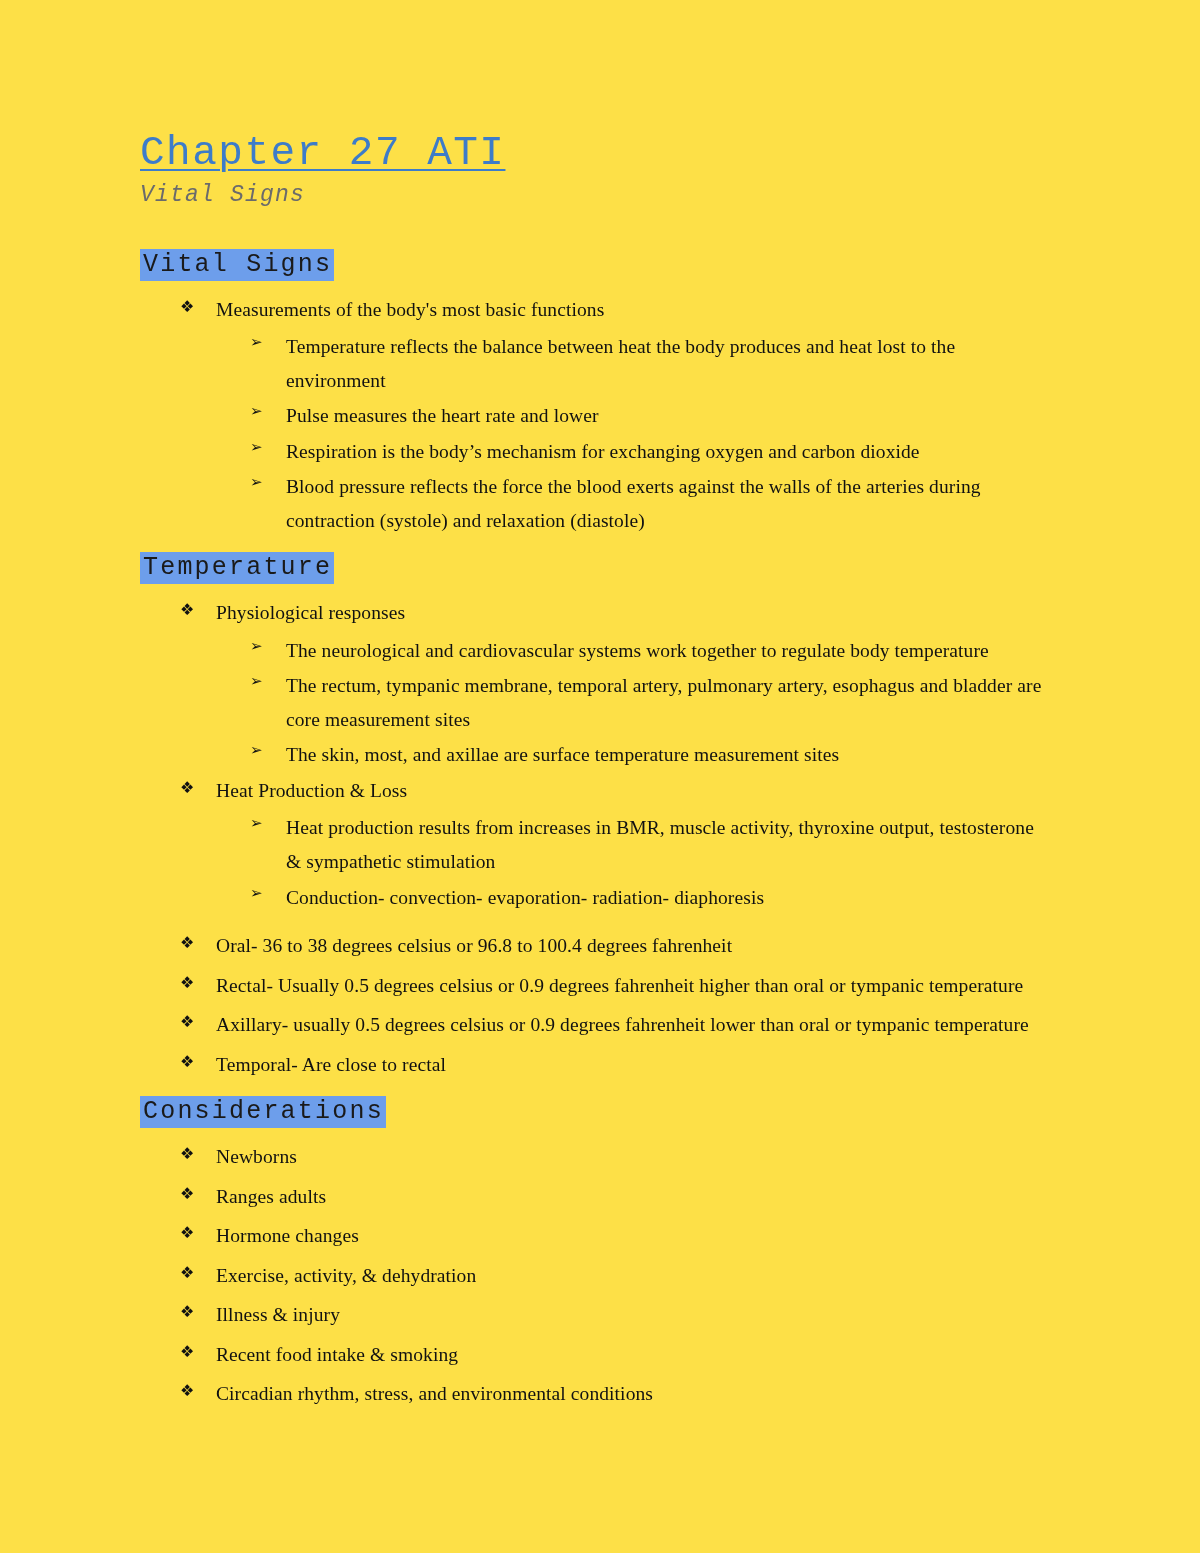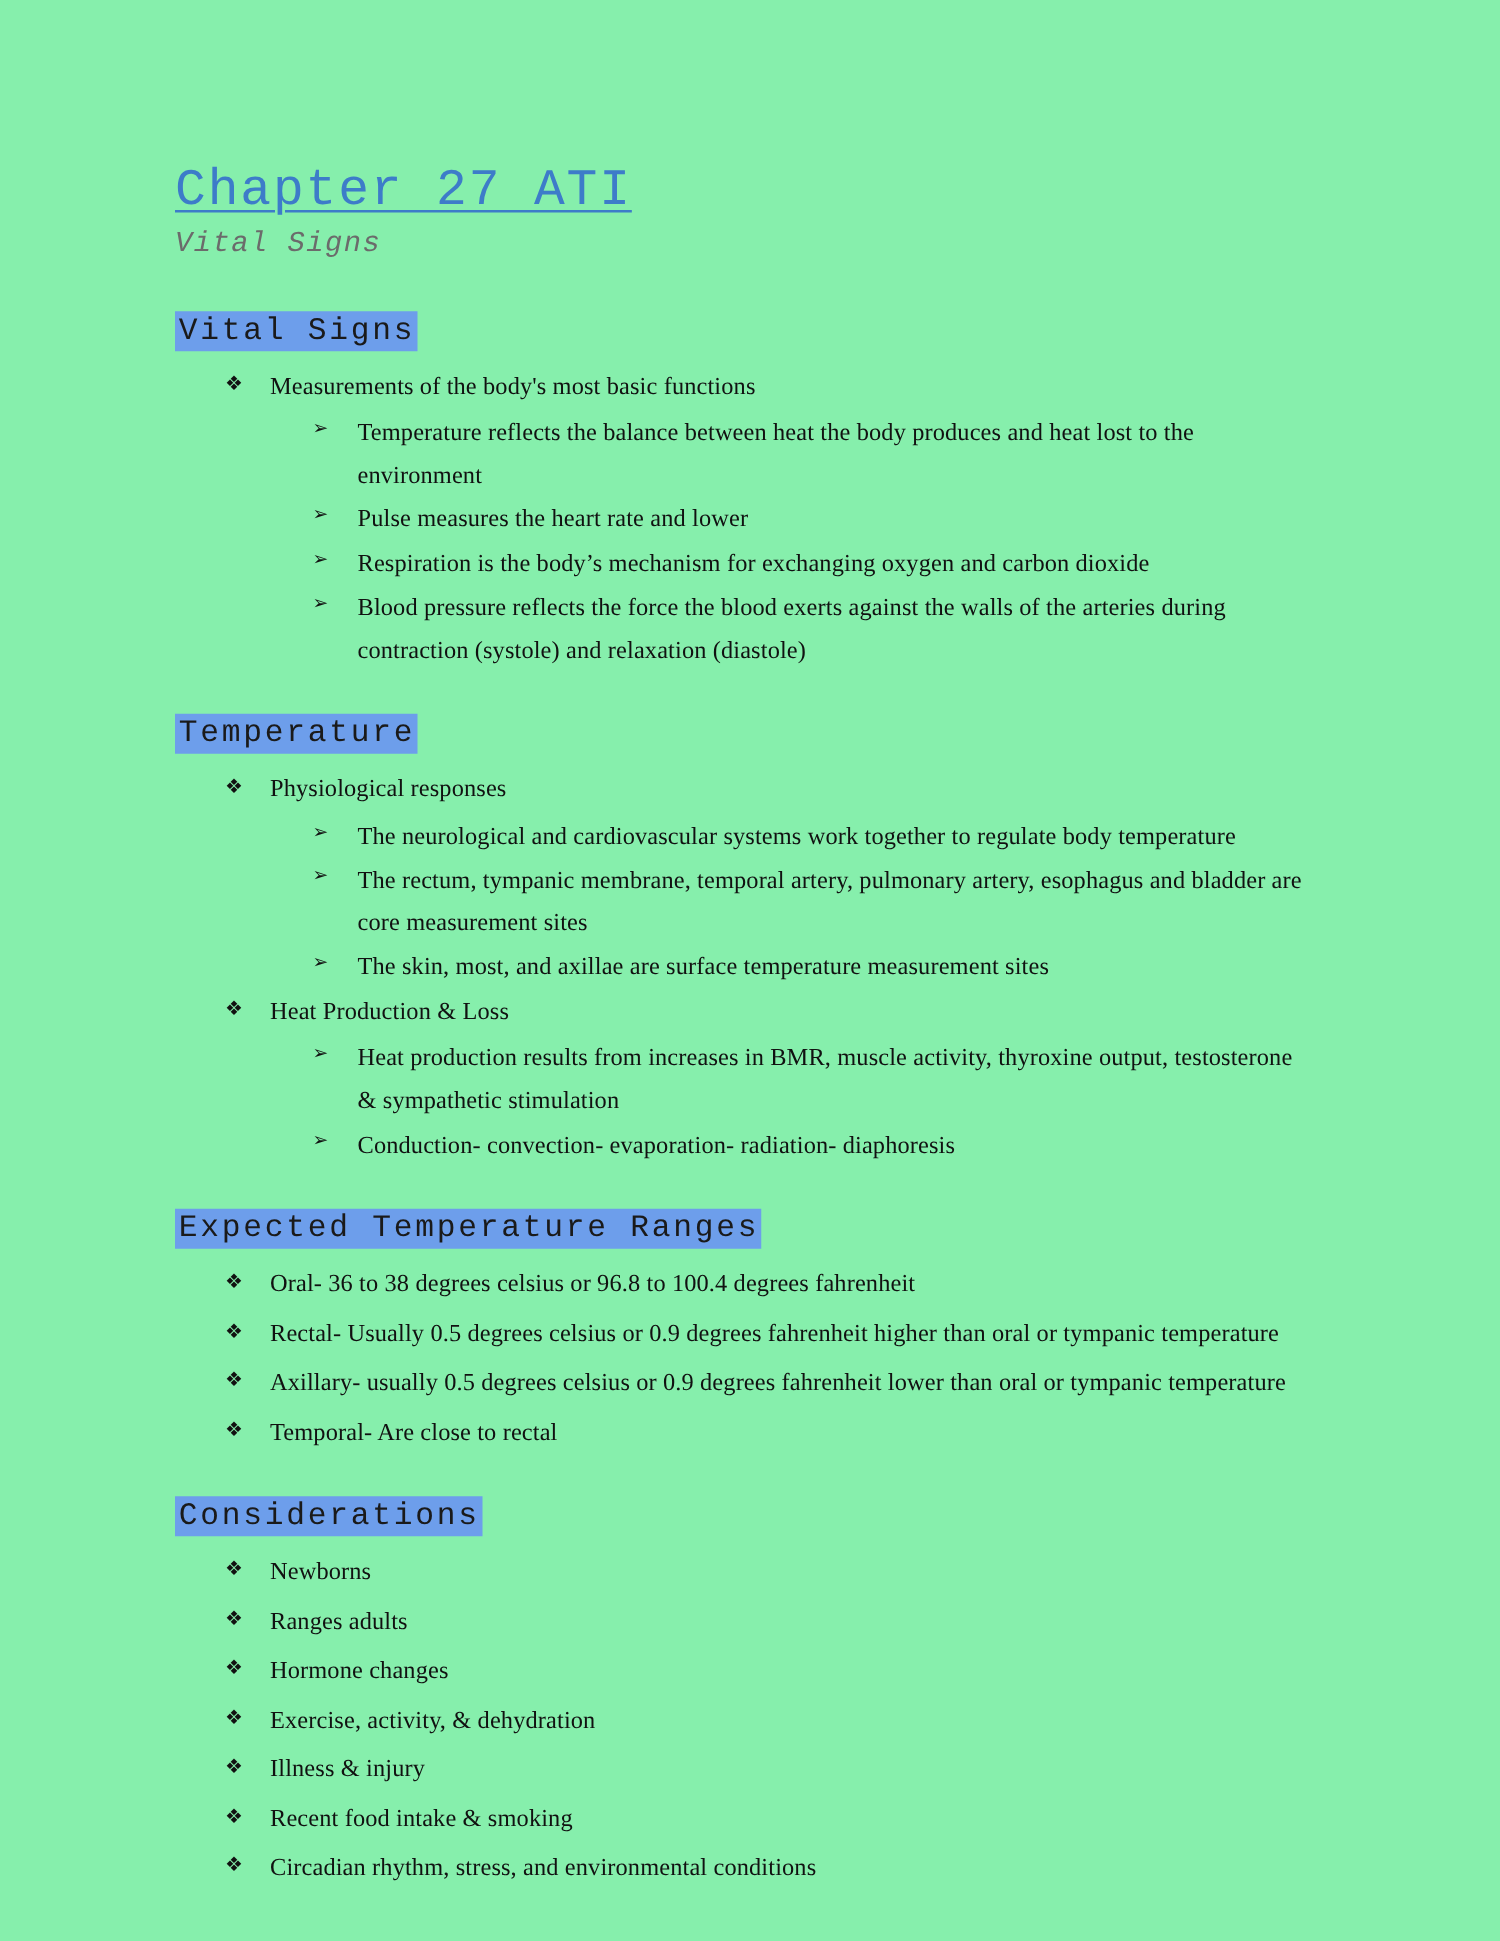--- a/index.html
+++ b/index.html
@@ -5,21 +5,21 @@
 <style>
   html, body {
     margin: 0;
     padding: 0;
     background: #ffffff;
   }
   .page {
     position: relative;
     width: 1200px;
     height: 1553px;
-    background: #86efac;
+    background: #fde047;
     overflow: hidden;
     box-sizing: border-box;
     padding: 130px 155px 0 140px;
     font-family: "Liberation Serif", "DejaVu Serif", serif;
   }
 
   
   .doc-title {
     font-family: "Liberation Mono", "DejaVu Sans Mono", monospace;
     font-size: 41px;
@@ -38,21 +38,21 @@
     font-size: 23px;
     font-style: italic;
     color: #6b6b6b;
     letter-spacing: 1.2px;
     margin: 0 0 41px 0;
     white-space: pre;
   }
 
   
   .section { margin: 0 0 0 0; }
-  .section + .section { margin-top: 34px; }
+  .section + .section { margin-top: 15px; }
 
   .section-heading {
     font-family: "Liberation Mono", "DejaVu Sans Mono", monospace;
     font-size: 25px;
     line-height: 1.28;
     color: #1a1a1a;
     letter-spacing: 2.2px;
     font-weight: normal;
     margin: 0 0 12px 0;
     display: block;
@@ -177,21 +177,20 @@
               <span class="text">Heat production results from increases in BMR, muscle activity, thyroxine output, testosterone &amp; sympathetic stimulation</span>
             </li>
             <li class="item lvl2-item">
               <span class="bullet">➢</span>
               <span class="text">Conduction- convection- evaporation- radiation- diaphoresis</span>
             </li>
           </ul>
         </ul>
       </section>
       <section class="section">
-        <h2 class="section-heading"><span class="hl">Expected Temperature Ranges</span></h2>
         <ul class="lvl1 flat">
           <li class="item">
             <span class="bullet">❖</span>
             <span class="text">Oral- 36 to 38 degrees celsius or 96.8 to 100.4 degrees fahrenheit</span>
           </li>
           <li class="item">
             <span class="bullet">❖</span>
             <span class="text">Rectal- Usually 0.5 degrees celsius or 0.9 degrees fahrenheit higher than oral or tympanic temperature</span>
           </li>
           <li class="item">

